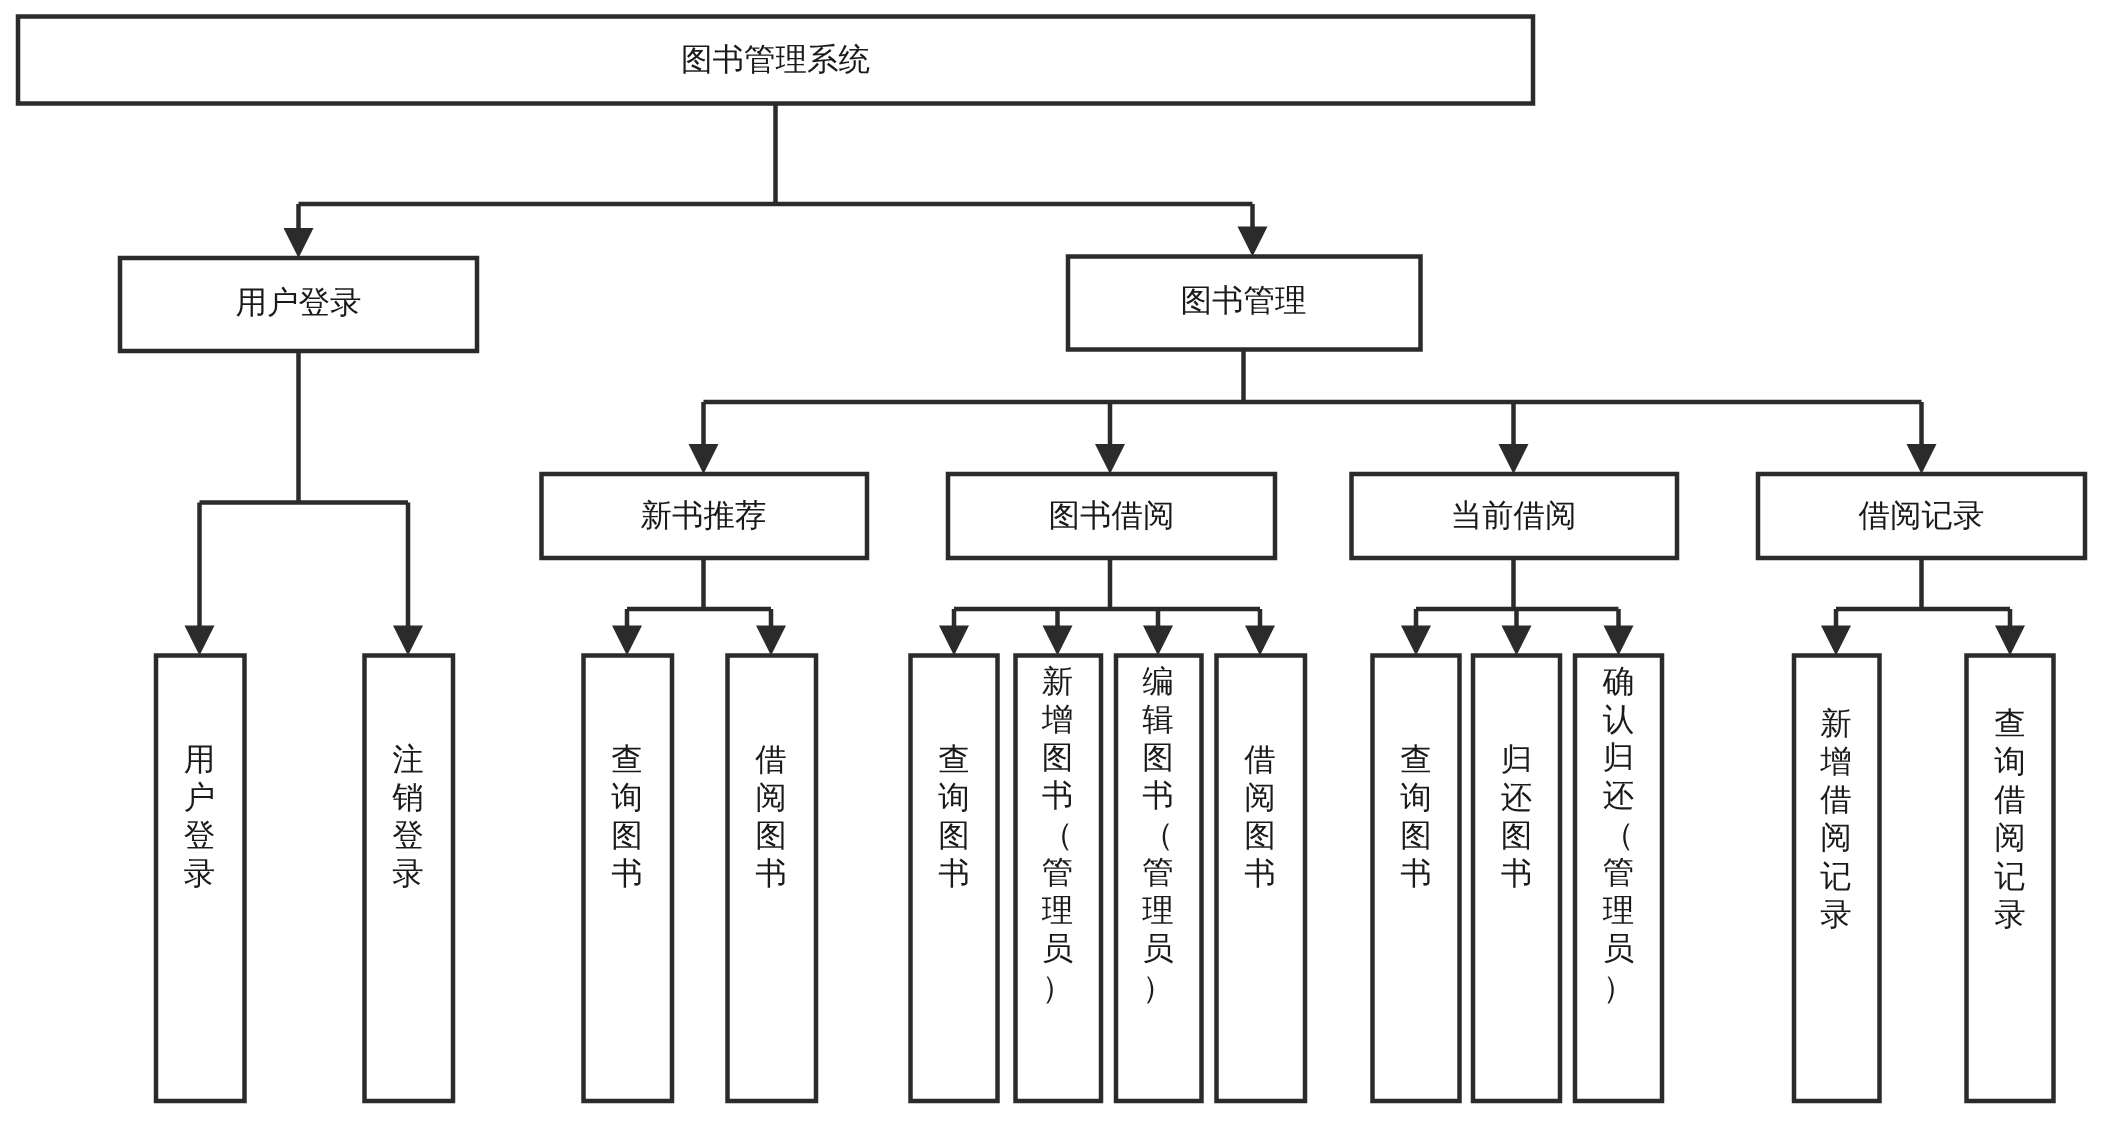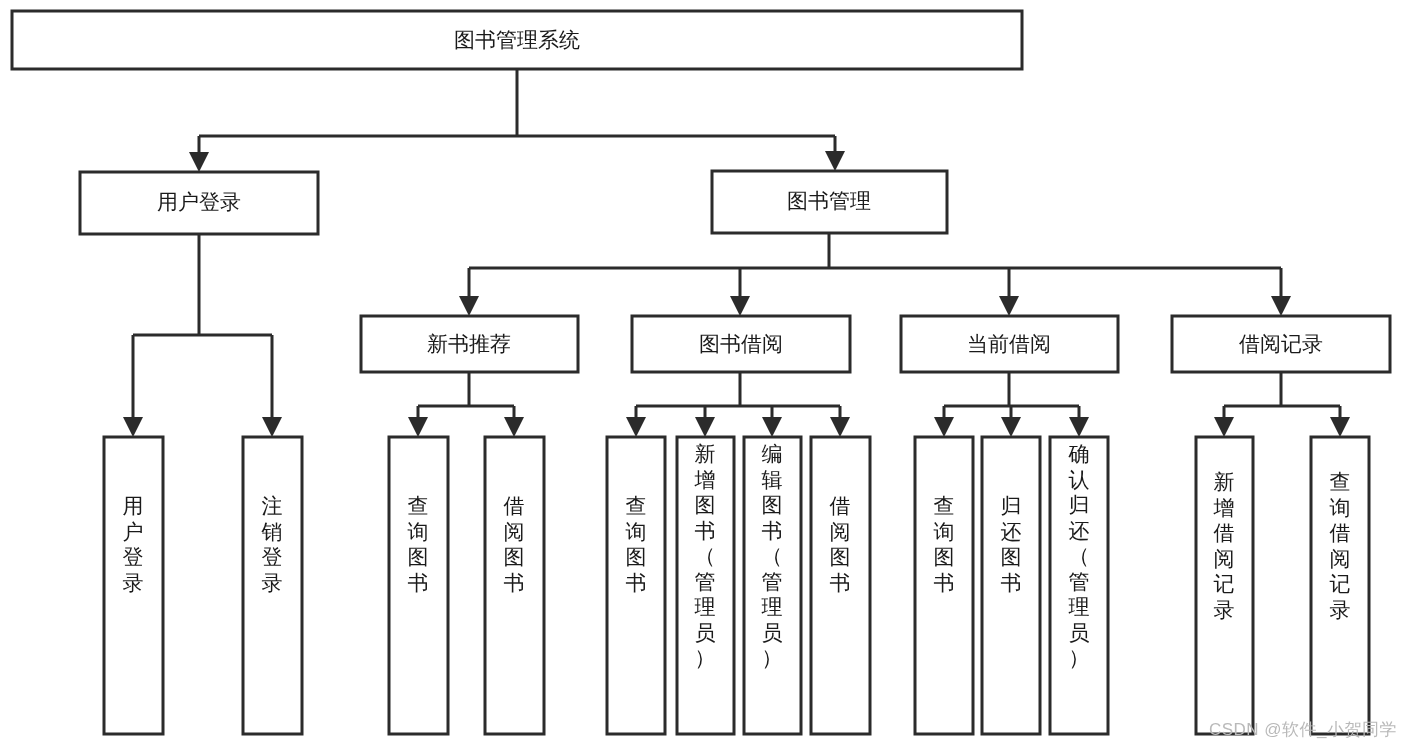--- a/index.html
+++ b/index.html
@@ -208,14 +208,13 @@
       </g>
 
       <g>
         <rect class="node-box" x="1311" y="437" width="58" height="297"></rect>
         <text class="node-label-v" x="1340" y="489"><tspan x="1340" y="489">查</tspan><tspan x="1340" y="514.5">询</tspan><tspan x="1340" y="540">借</tspan><tspan x="1340" y="565.5">阅</tspan><tspan x="1340" y="591">记</tspan><tspan x="1340" y="616.5">录</tspan></text>
       </g>
 
     </g>
   </svg>
 
-  <div class="watermark">CSDN @软件_小贺同学</div>
 </div>
 
 </body></html>

